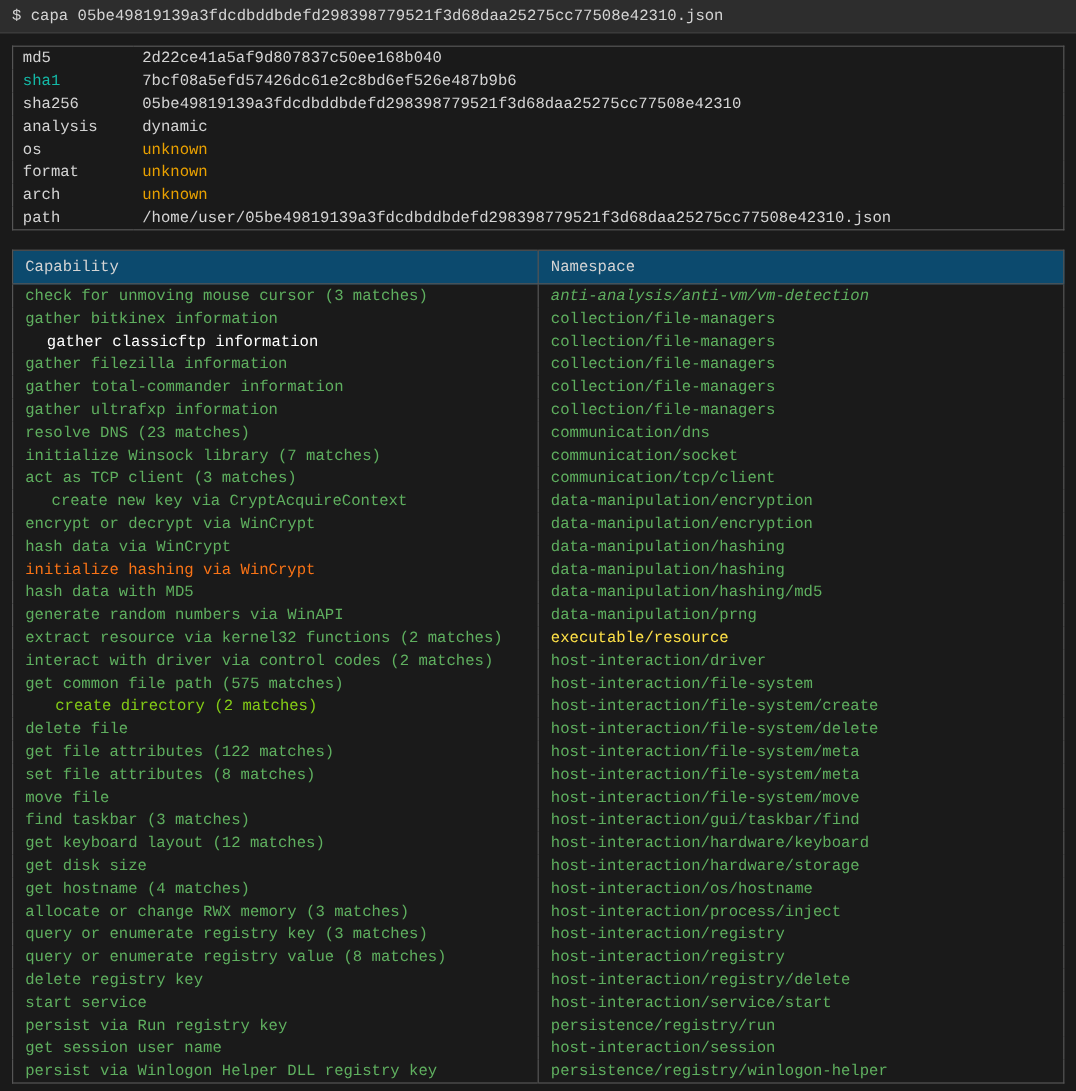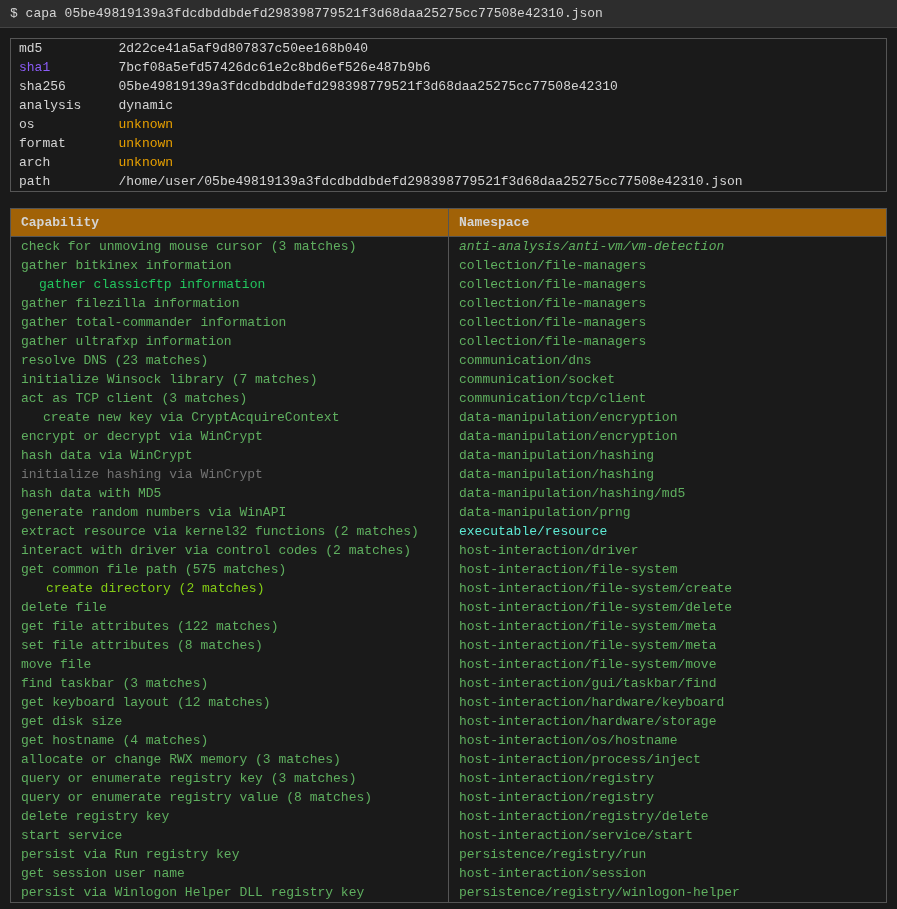--- a/index.html
+++ b/index.html
@@ -35,26 +35,26 @@
     .metadata-table td:first-child {
       color: #d4d4d4;
       width: 100px;
     }
     .capabilities-table {
       width: 100%;
       border-collapse: collapse;
       border: 1px solid #555;
     }
     .capabilities-table th {
-      background-color: #a16207;
+      background-color: #0c4a6e;
       color: #d4d4d4;
       padding: 6px 10px;
       text-align: left;
       border-bottom: 1px solid #555;
-      font-weight: bold;
+      font-weight: normal;
     }
     .capabilities-table th:first-child {
       width: 50%;
       border-right: 1px solid #555;
     }
     .capabilities-table td {
       padding: 2px 10px;
       vertical-align: top;
       color: #5faf5f;
       font-size: 13px;
@@ -77,21 +77,21 @@
 </div>
 
 <div class="main-content">
   <table class="metadata-table">
     <tbody id="metadata-body">
     <tr>
           <td style="color: rgb(212, 212, 212);">md5</td>
           <td style="color: rgb(212, 212, 212);">2d22ce41a5af9d807837c50ee168b040</td>
         </tr>
         <tr>
-          <td style="color: #8b5cf6;">sha1</td>
+          <td style="color: #14b8a6;">sha1</td>
           <td style="color: rgb(212, 212, 212);">7bcf08a5efd57426dc61e2c8bd6ef526e487b9b6</td>
         </tr>
         <tr>
           <td style="color: rgb(212, 212, 212);">sha256</td>
           <td style="color: rgb(212, 212, 212);">05be49819139a3fdcdbddbdefd298398779521f3d68daa25275cc77508e42310</td>
         </tr>
         <tr>
           <td style="color: rgb(212, 212, 212);">analysis</td>
           <td style="color: rgb(212, 212, 212);">dynamic</td>
         </tr>
@@ -124,21 +124,21 @@
     <tbody id="capabilities-body">
     <tr>
           <td style="color: rgb(95, 175, 95);">check for unmoving mouse cursor (3 matches)</td>
           <td style="color: rgb(95, 175, 95); font-style: italic;">anti-analysis/anti-vm/vm-detection</td>
         </tr>
         <tr>
           <td style="color: rgb(95, 175, 95);">gather bitkinex information</td>
           <td style="color: rgb(95, 175, 95);">collection/file-managers</td>
         </tr>
         <tr>
-          <td style="color: #22c55e; padding-left: 28px;">gather classicftp information</td>
+          <td style="color: #ffffff; padding-left: 28px;">gather classicftp information</td>
           <td style="color: rgb(95, 175, 95);">collection/file-managers</td>
         </tr>
         <tr>
           <td style="color: rgb(95, 175, 95);">gather filezilla information</td>
           <td style="color: rgb(95, 175, 95);">collection/file-managers</td>
         </tr>
         <tr>
           <td style="color: rgb(95, 175, 95);">gather total-commander information</td>
           <td style="color: rgb(95, 175, 95);">collection/file-managers</td>
         </tr>
@@ -164,34 +164,34 @@
         </tr>
         <tr>
           <td style="color: rgb(95, 175, 95);">encrypt or decrypt via WinCrypt</td>
           <td style="color: rgb(95, 175, 95);">data-manipulation/encryption</td>
         </tr>
         <tr>
           <td style="color: rgb(95, 175, 95);">hash data via WinCrypt</td>
           <td style="color: rgb(95, 175, 95);">data-manipulation/hashing</td>
         </tr>
         <tr>
-          <td style="color: #737373;">initialize hashing via WinCrypt</td>
+          <td style="color: #f97316;">initialize hashing via WinCrypt</td>
           <td style="color: rgb(95, 175, 95);">data-manipulation/hashing</td>
         </tr>
         <tr>
           <td style="color: rgb(95, 175, 95);">hash data with MD5</td>
           <td style="color: rgb(95, 175, 95);">data-manipulation/hashing/md5</td>
         </tr>
         <tr>
           <td style="color: rgb(95, 175, 95);">generate random numbers via WinAPI</td>
           <td style="color: rgb(95, 175, 95);">data-manipulation/prng</td>
         </tr>
         <tr>
           <td style="color: rgb(95, 175, 95);">extract resource via kernel32 functions (2 matches)</td>
-          <td style="color: #5eead4;">executable/resource</td>
+          <td style="color: #fde047;">executable/resource</td>
         </tr>
         <tr>
           <td style="color: rgb(95, 175, 95);">interact with driver via control codes (2 matches)</td>
           <td style="color: rgb(95, 175, 95);">host-interaction/driver</td>
         </tr>
         <tr>
           <td style="color: rgb(95, 175, 95);">get common file path (575 matches)</td>
           <td style="color: rgb(95, 175, 95);">host-interaction/file-system</td>
         </tr>
         <tr>

